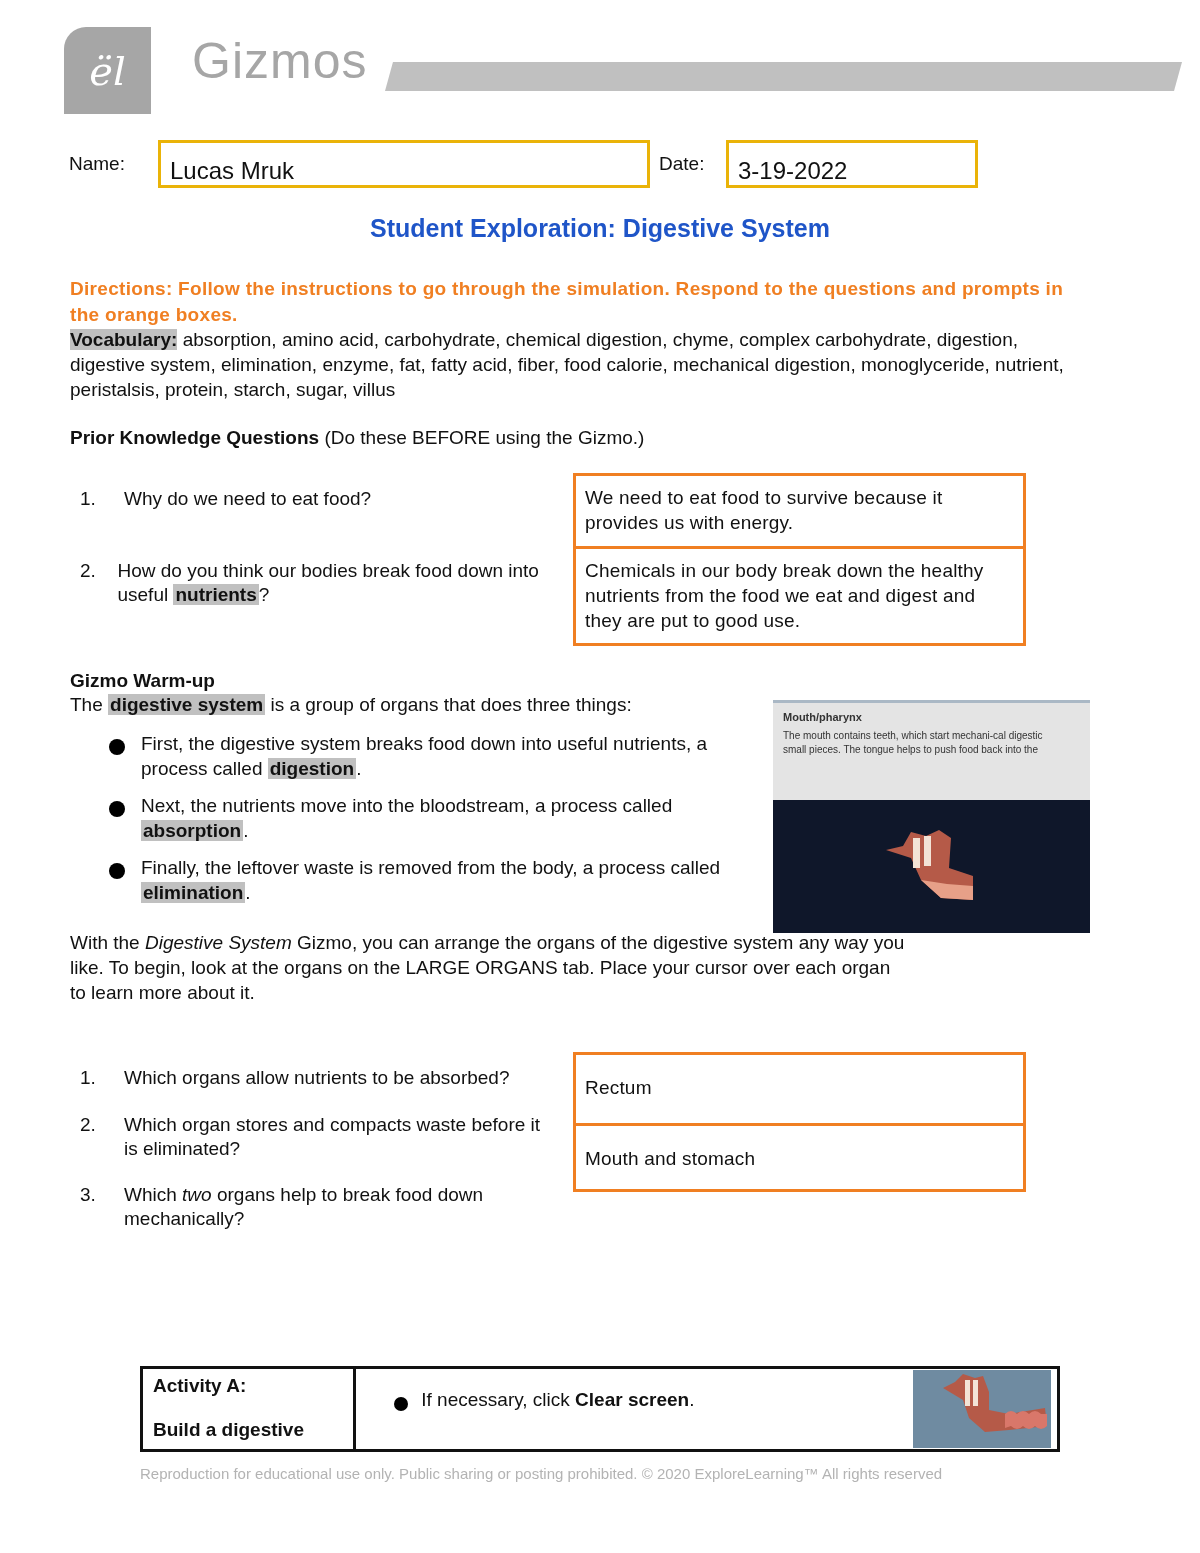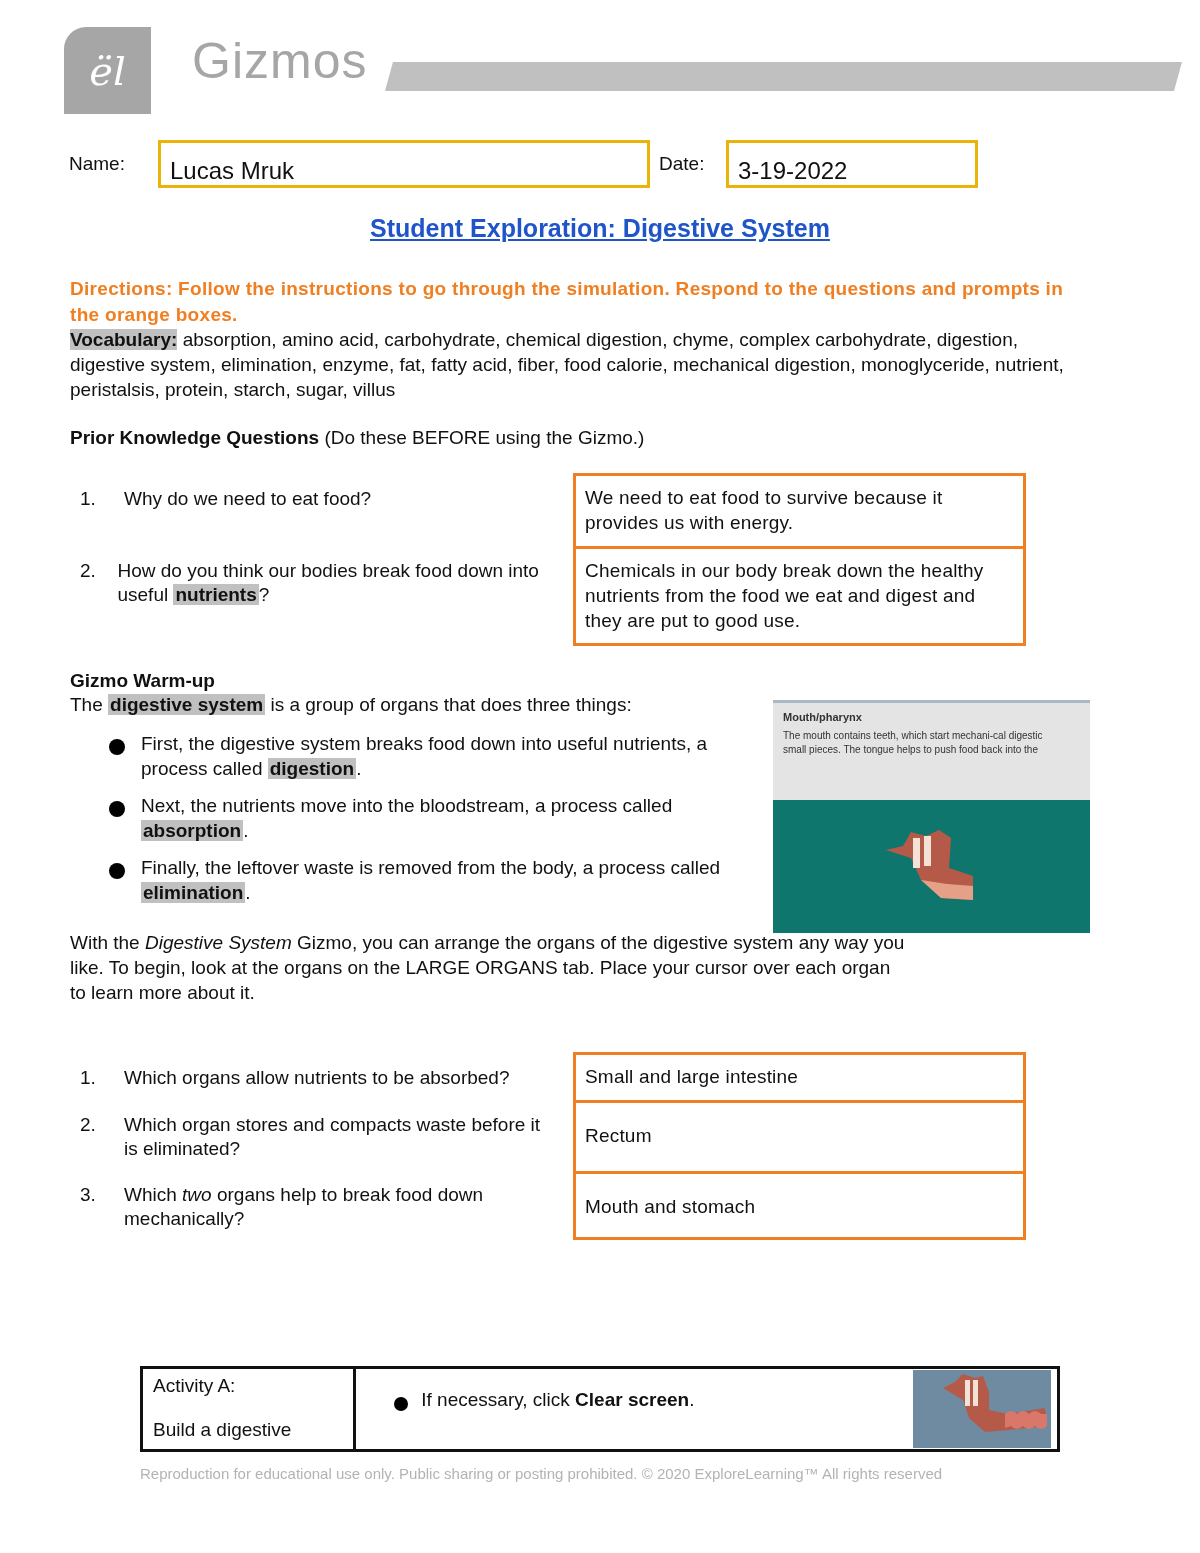--- a/index.html
+++ b/index.html
@@ -10,40 +10,40 @@
   .logo-box { left:64px; top:27px; width:87px; height:87px; background:#a6a6a6;
               border-top-left-radius:22px; display:flex; align-items:center; justify-content:center; }
   .logo-glyph { color:#fff; font-family:"DejaVu Serif", serif; font-style:italic; font-size:40px; line-height:1; }
   .brand { left:168px; top:32px; font-size:50px; color:#a6a6a6; font-weight:normal; letter-spacing:1px;margin-left:24px; }
   .header-bar { left:385px; top:62px; width:797px; height:29px; background:#c0c0c0;
                 clip-path:polygon(1% 0,100% 0,99% 100%,0 100%); }
   
   .label { font-size:19px; }
   .field { border:3px solid #eab308; box-sizing:border-box; padding:14px 9px; font-size:24px; }
   .title { left:0; width:1200px; top:214px; text-align:center; font-size:25px; font-weight:bold;
-           color:#1f55c8; text-decoration:underline; }
+           color:#1f55c8; }
   .directions { left:70px; top:276px; width:1010px; color:#f07f22; font-weight:bold; font-size:19px; line-height:26px; letter-spacing:0.3px; }
   .vocab { left:70px; top:327px; width:1010px; font-size:19px; line-height:25px; }
   .hl { background:#c0c0c0; font-weight:bold; padding:0 2px; }
   .section-h { font-weight:bold; }
   .q-num { width:40px; display:inline-block; padding-left:10px; box-sizing:border-box;}
   .q { font-size:19px; line-height:24px; }
   .ans-table { border:3px solid #f07f22; box-sizing:border-box; }
   .ans-cell { border-bottom:3px solid #f07f22; padding:9px 9px; font-size:19px; line-height:25px; box-sizing:border-box; letter-spacing:0.2px;}
   .ans-cell:last-child { border-bottom:none; }
   .bullet { width:16px; height:16px; border-radius:50%; background:#000; position:absolute; left:-32px; top:8px; }
   .bl { position:relative; margin-left:72px; line-height:25px; }
   
-  .gizmo-shot { left:773px; top:700px; width:317px; height:230px; background:#0f766e; border-top:3px solid #aab8c5; }
+  .gizmo-shot { left:773px; top:700px; width:317px; height:230px; background:#0f172a; border-top:3px solid #aab8c5; }
   .gizmo-info { position:absolute; left:0; top:0; right:0; height:97px; background:#e4e4e4; padding:8px 10px; box-sizing:border-box; overflow:hidden; }
   .gizmo-info-title { font-size:11px; font-weight:bold; color:#333; }
   .gizmo-info-text { font-size:10px; color:#333; margin-top:6px; white-space:nowrap; line-height:14px;}
   
   .act-table { left:140px; top:1366px; width:920px; height:86px; border:3px solid #111; box-sizing:border-box; display:flex; }
-  .act-left { width:213px; border-right:3px solid #111; padding:6px 10px; box-sizing:border-box; font-weight:normal; font-size:19px; }
+  .act-left { width:213px; border-right:3px solid #111; padding:6px 10px; box-sizing:border-box; font-weight:bold; font-size:19px; }
   .act-mid { flex:1; padding:6px 10px; box-sizing:border-box; }
   .act-img { width:138px; background:#6f8ba1; margin:1px 6px 1px 0; }
   .footer { left:140px; top:1465px; font-size:15px; color:#b3b3b3; }
 </style>
 </head>
 <body>
 
 <div class="abs logo-box">
   <span class="logo-glyph">ël</span>
 </div>
@@ -142,21 +142,20 @@
 <div class="abs q" style="left:70px;top:1183px;width:500px;display:flex;">
   <span class="q-num">3.</span>
   <span style="padding-left:14px;width:420px;">
     <span>Which</span>
     <i>two</i>
     <span>organs help to break food down mechanically?</span>
   </span>
 </div>
 
 <div class="abs ans-table" style="left:573px;top:1052px;width:453px;">
-  <div class="ans-cell" style="height:48px;">Small and large intestine</div>
   <div class="ans-cell" style="height:71px;padding-top:20px;">Rectum</div>
   <div class="ans-cell" style="height:63px;padding-top:20px;">Mouth and stomach</div>
 </div>
 
 <div class="abs act-table">
   <div class="act-left">
     <div>Activity A:</div>
     <div style="margin-top:22px;">Build a digestive</div>
   </div>
   <div class="act-mid">

